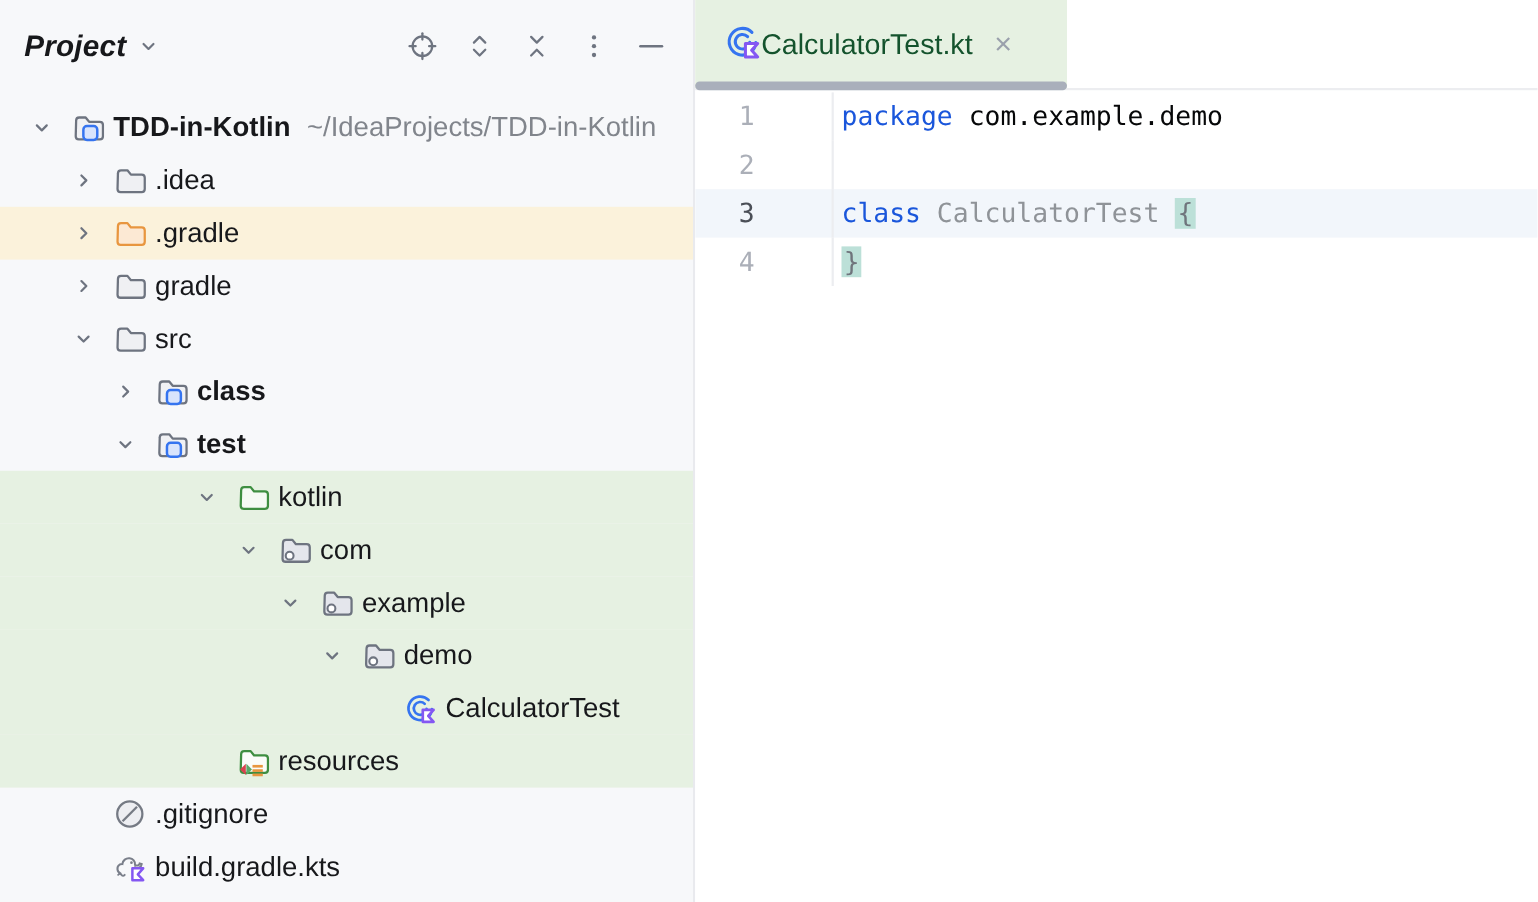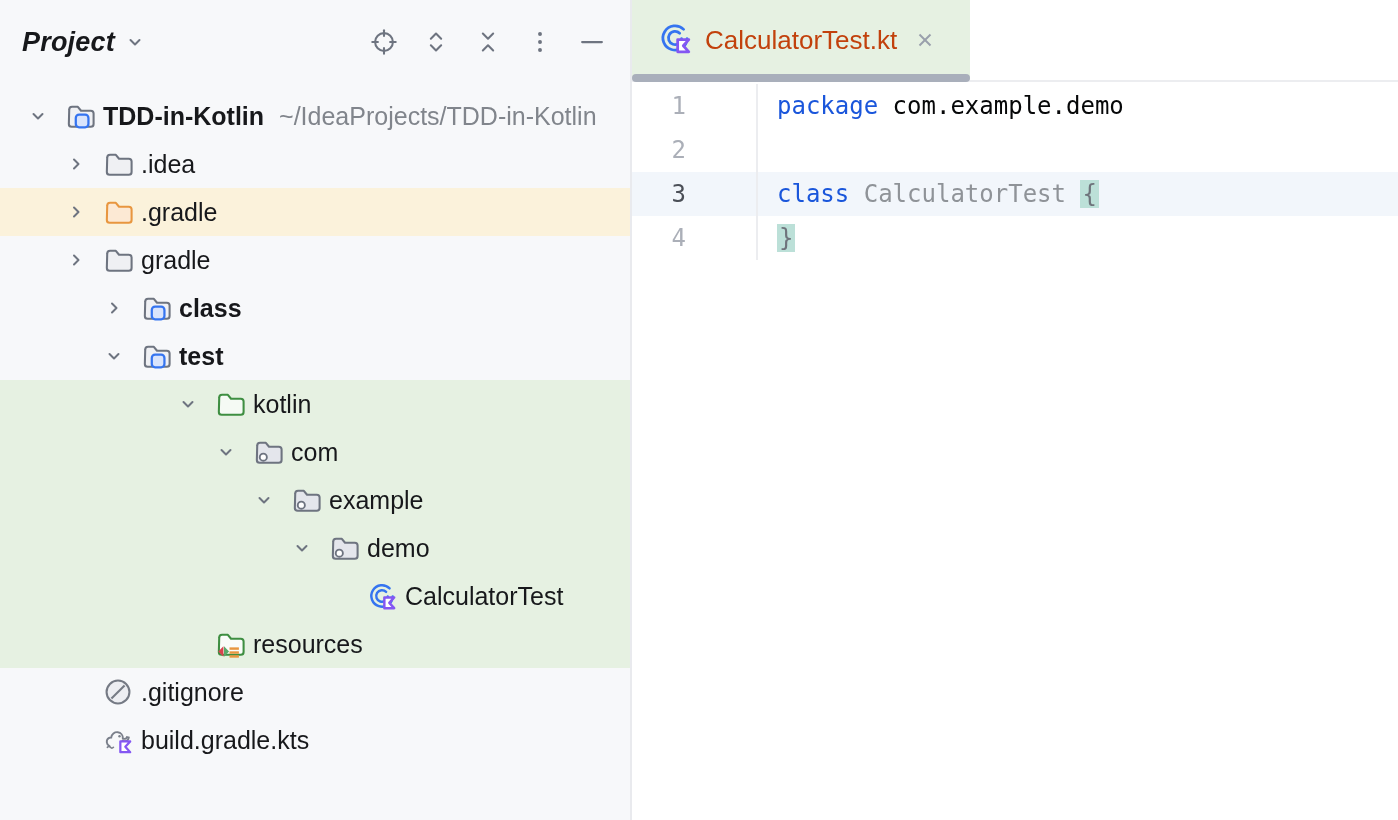--- a/index.html
+++ b/index.html
@@ -33,34 +33,34 @@
   .tlabel.bold{font-weight:700;}
   .tpath{font-size:25px;color:var(--c-path_gray,#81858C);margin-left:15px;overflow:hidden;}
 
   
   #editor{position:absolute;left:632px;top:0;right:0;bottom:0;background:#fff;
     display:flex;flex-direction:column;}
   #tabbar{height:80px;flex:none;border-bottom:2px solid var(--c-tabbar_border,#ECEDF0);
     display:flex;align-items:stretch;background:#fff;}
   #tab-active{position:relative;width:338px;flex:none;display:flex;align-items:center;
     padding-left:26px;box-sizing:border-box;background:var(--c-tab_green,#E6F1E2);cursor:pointer;}
-  #tab-title{font-size:26px;margin-left:13px;color:#c2410c;}
+  #tab-title{font-size:26px;color:#14532d;}
   #tab-close{margin-left:15px;width:26px;height:26px;display:flex;align-items:center;
     justify-content:center;cursor:pointer;}
   #tab-underline{position:absolute;left:0;right:0;bottom:-2px;height:8px;border-radius:4px;
     background:var(--c-tab_indicator,#A9AFBB);}
 
   #code-area{flex:1;overflow:hidden;padding-top:2px;
     font-family:"DejaVu Sans Mono","Liberation Mono",monospace;font-size:24px;}
   .cline{display:flex;height:44px;line-height:44px;}
   .cline.active{background:var(--c-active_line,#F2F6FB);}
   .gnum{width:126px;flex:none;box-sizing:border-box;text-align:right;padding-right:70px;
     color:var(--c-line_number,#ABAFB8);border-right:2px solid var(--c-tabbar_border,#ECEDF0);}
   .cline.active .gnum{color:var(--c-line_number_active,#4B4F57);}
-  .ccode{padding-left:19px;white-space:pre;}
+  .ccode{padding-left:7px;white-space:pre;}
   .tok-keyword{color:var(--c-keyword_blue,#1A56DB);}
   .tok-plain{color:#060708;}
   .tok-unused{color:var(--c-unused_gray,#8F9398);}
   .tok-brace{color:#6F747C;background:var(--c-brace_highlight,#BCE0D8);padding:0 2px;}
 </style>
 </head>
 <body>
 
 <div id="app">
 
@@ -169,20 +169,34 @@
             <svg width="20" height="20" viewBox="0 0 20 20">
               <polyline points="8,5.5 12.5,10 8,14.5" fill="none" stroke="#6E7480" stroke-width="2" stroke-linecap="round" stroke-linejoin="round"></polyline>
             </svg>
           </span>
           <span class="ticon">
             <svg width="30" height="30" viewBox="0 0 32 32">
               <path d="M4.5 9.2 q0-3 3-3 h6.2 l3.4 4.2 h10.4 q3 0 3 3 v11 q0 3-3 3 h-20.4 q-3 0-3-3 z" fill="#EFF0F3" stroke="#6E7480" stroke-width="2.2" stroke-linejoin="round"></path>
             </svg>
           </span>
           <span class="tlabel">gradle</span>
+        </div>
+        <div class="trow">
+          <span style="width: 66px; flex: 0 0 auto;"></span>
+          <span class="chev-slot">
+            <svg width="20" height="20" viewBox="0 0 20 20">
+              <polyline points="5.5,8 10,12.5 14.5,8" fill="none" stroke="#6E7480" stroke-width="2" stroke-linecap="round" stroke-linejoin="round"></polyline>
+            </svg>
+          </span>
+          <span class="ticon">
+            <svg width="30" height="30" viewBox="0 0 32 32">
+              <path d="M4.5 9.2 q0-3 3-3 h6.2 l3.4 4.2 h10.4 q3 0 3 3 v11 q0 3-3 3 h-20.4 q-3 0-3-3 z" fill="#EFF0F3" stroke="#6E7480" stroke-width="2.2" stroke-linejoin="round"></path>
+            </svg>
+          </span>
+          <span class="tlabel">src</span>
         </div>
         <div class="trow">
           <span style="width: 104px; flex: 0 0 auto;"></span>
           <span class="chev-slot">
             <svg width="20" height="20" viewBox="0 0 20 20">
               <polyline points="8,5.5 12.5,10 8,14.5" fill="none" stroke="#6E7480" stroke-width="2" stroke-linecap="round" stroke-linejoin="round"></polyline>
             </svg>
           </span>
           <span class="ticon">
             <svg width="30" height="30" viewBox="0 0 32 32">

